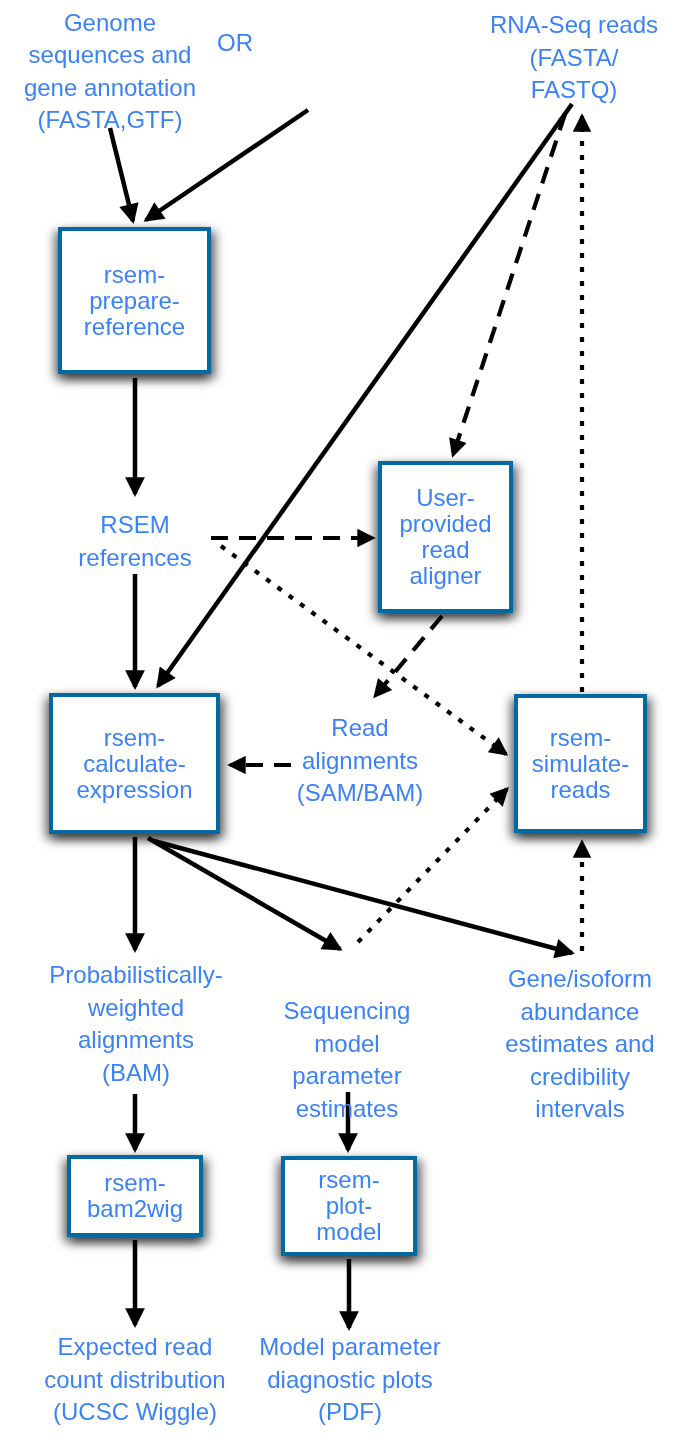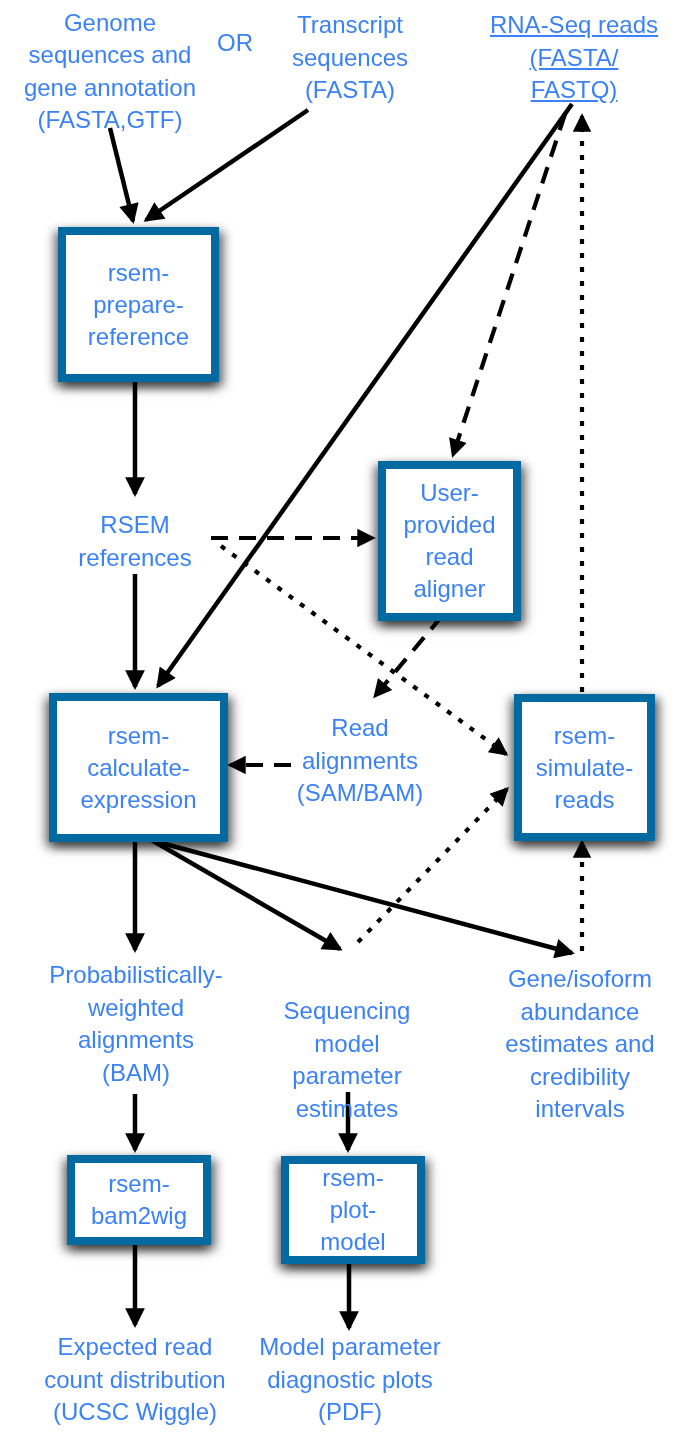--- a/index.html
+++ b/index.html
@@ -11,22 +11,22 @@
   .edges line{stroke:#000;fill:none;}
   .edges line.solid{stroke-width:4.5;}
   .edges line.dashed{stroke-width:4.2;stroke-dasharray:17 11;}
   .edges line.dotted{stroke-width:4.2;stroke-dasharray:5 9;}
   .node{
     position:absolute;display:flex;align-items:center;justify-content:center;
     text-align:center;white-space:pre-line;
   }
   .label{font-size:24px;line-height:32.5px;}
   .box{
-    border:8px solid #0369a1;background:#ffffff;
-    font-size:24px;line-height:32px;
+    border:4px solid #0369a1;background:#ffffff;
+    font-size:24px;line-height:26px;
     box-shadow:0 6px 10px rgba(0,0,0,.50), 6px 4px 9px rgba(0,0,0,.34), -5px 4px 9px rgba(0,0,0,.30);
   }
 </style>
 </head>
 <body>
 
 <div class="canvas">
 
   <svg id="edges" class="edges" viewBox="0 0 685 1435" xmlns="http://www.w3.org/2000/svg">
     <defs>
@@ -56,25 +56,22 @@
       <line x1="582" y1="692" x2="582" y2="116" class="dotted" marker-end="url(#arrow)"></line>
     </svg>
 
   <div class="node label" style="left:5px;top:6px;width:210px;height:131px;">Genome
 sequences and
 gene annotation
 (FASTA,GTF)</div>
 
   <div class="node label" style="left:210px;top:27px;width:50px;height:33px;">OR</div>
 
-  <div class="node label" style="left:265px;top:9px;width:170px;height:98px;">Transcript
-sequences
-(FASTA)</div>
 
-  <div class="node label" style="left:480px;top:9px;width:188px;height:98px;text-decoration:underline;">RNA-Seq reads
+  <div class="node label" style="left:480px;top:9px;width:188px;height:98px;">RNA-Seq reads
 (FASTA/
 FASTQ)</div>
 
   <div class="node label" style="left:45px;top:509px;width:180px;height:65px;">RSEM
 references</div>
 
   <div class="node label" style="left:272px;top:712px;width:176px;height:98px;">Read
 alignments
 (SAM/BAM)</div>
 

